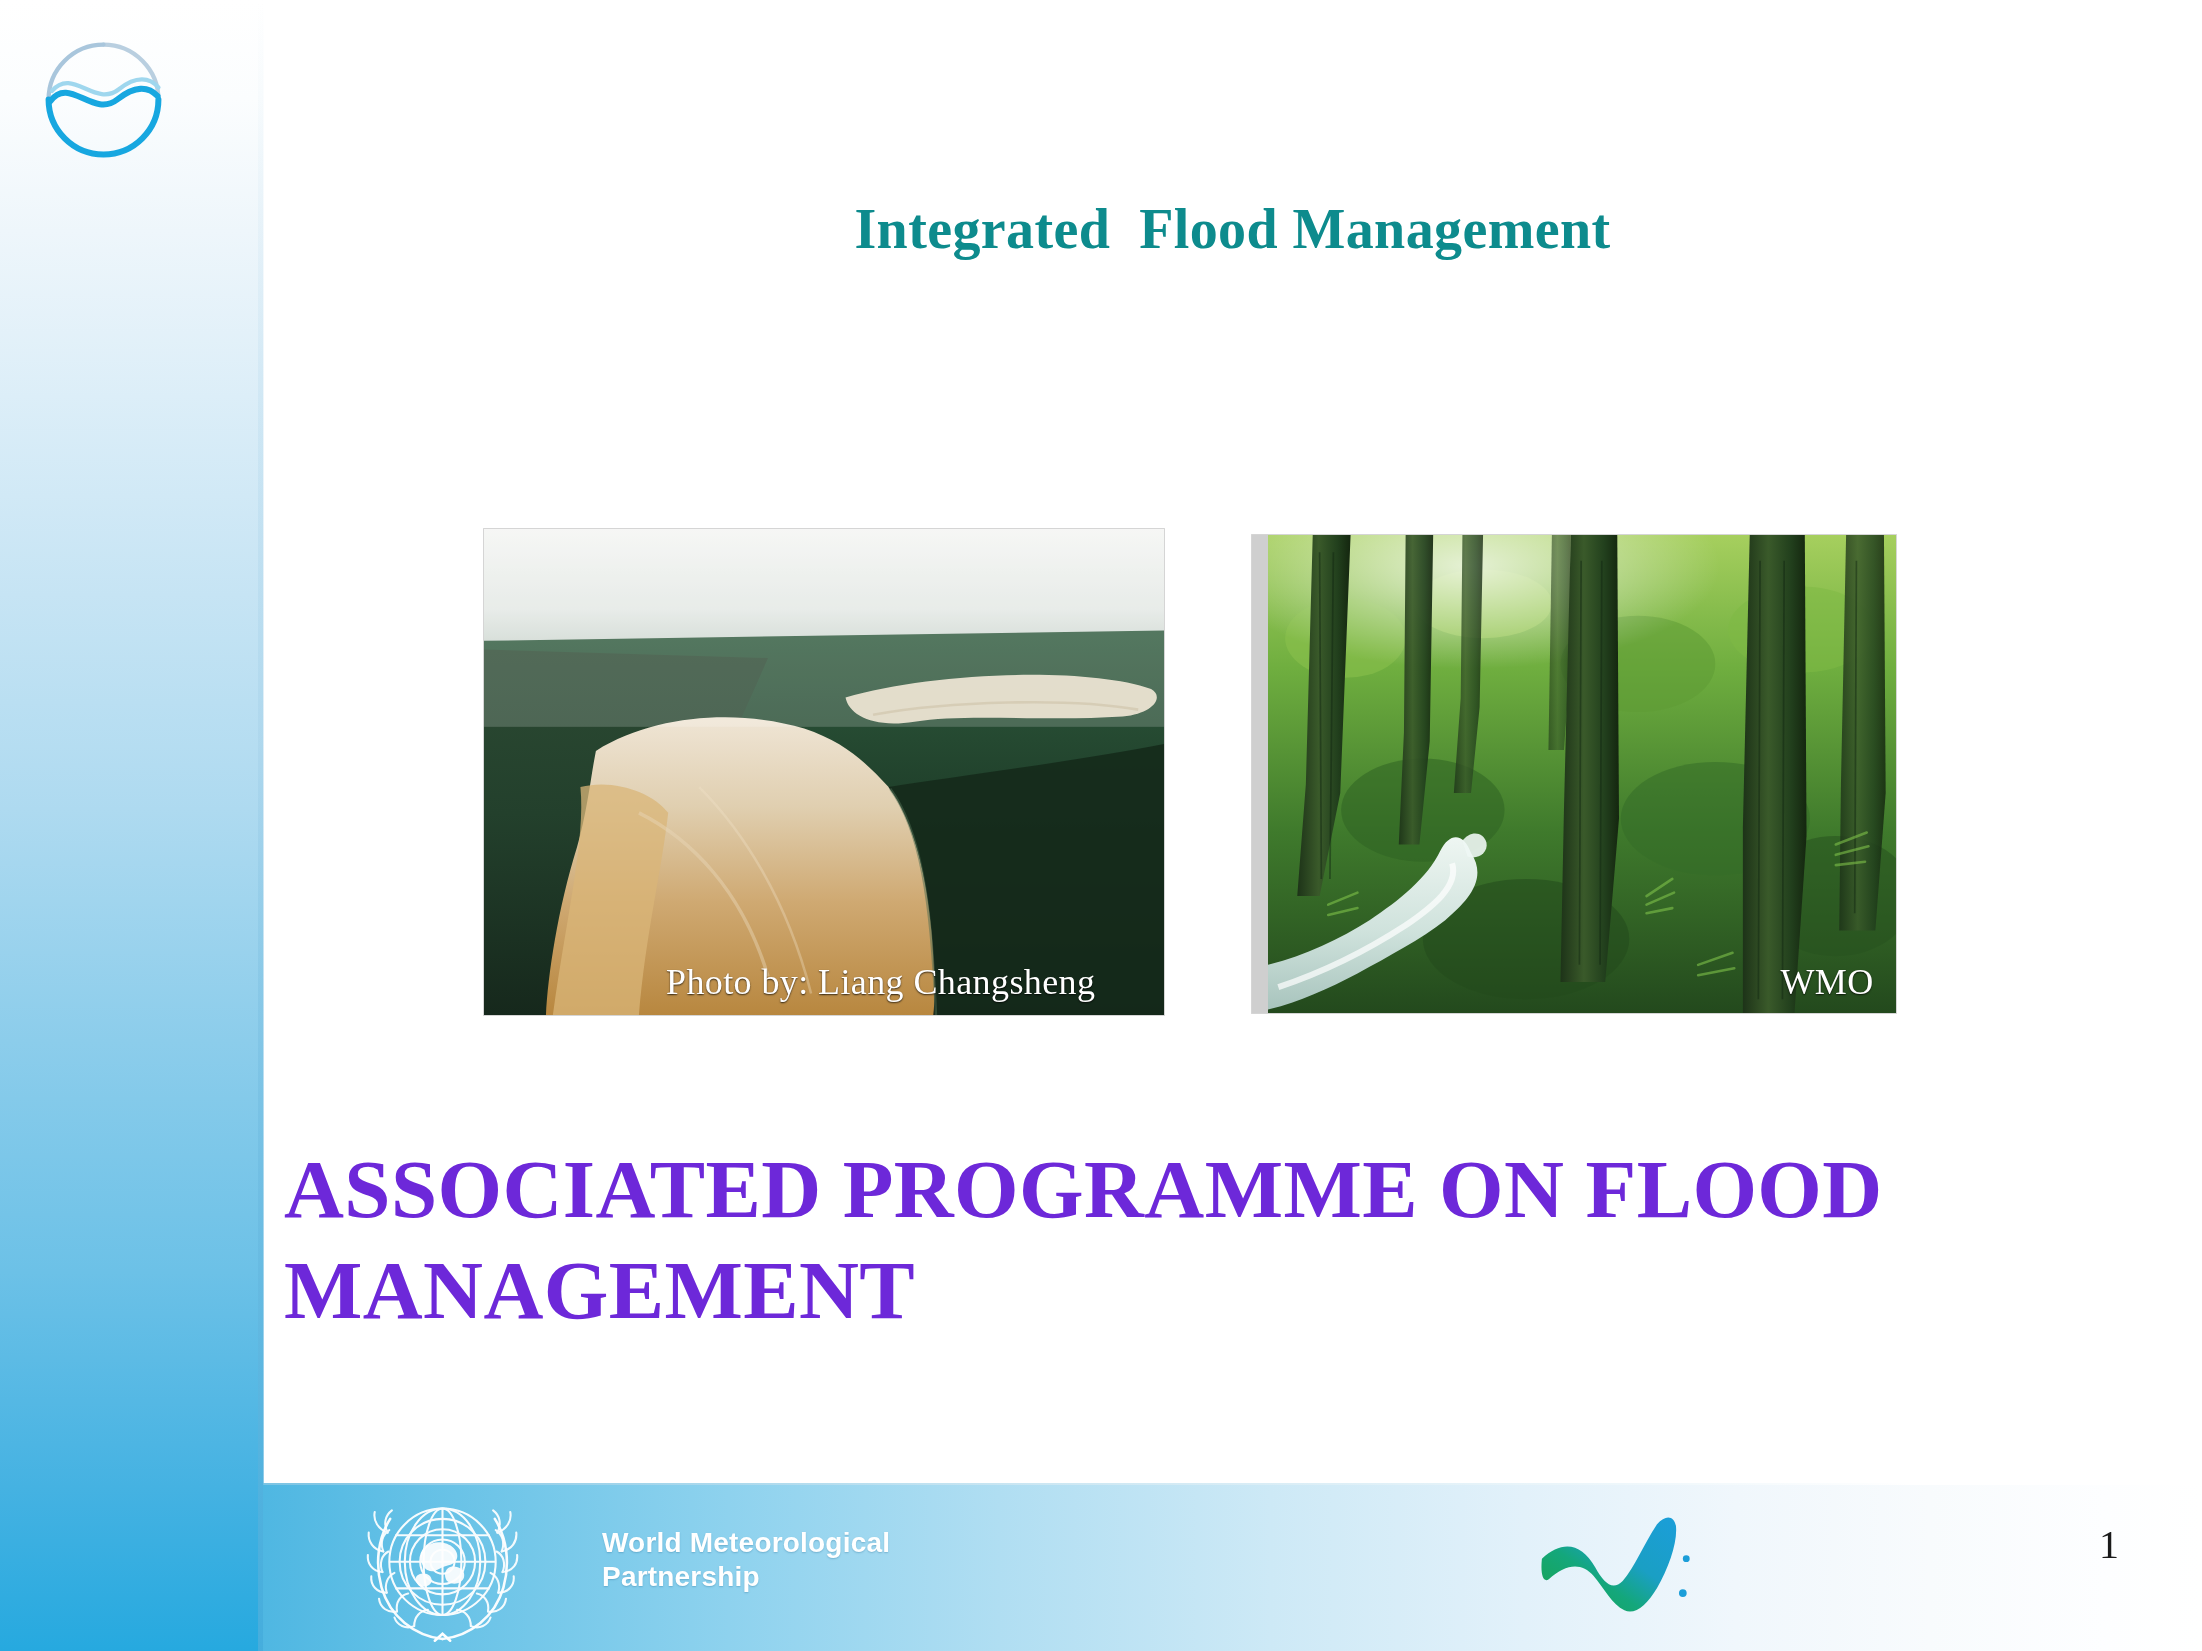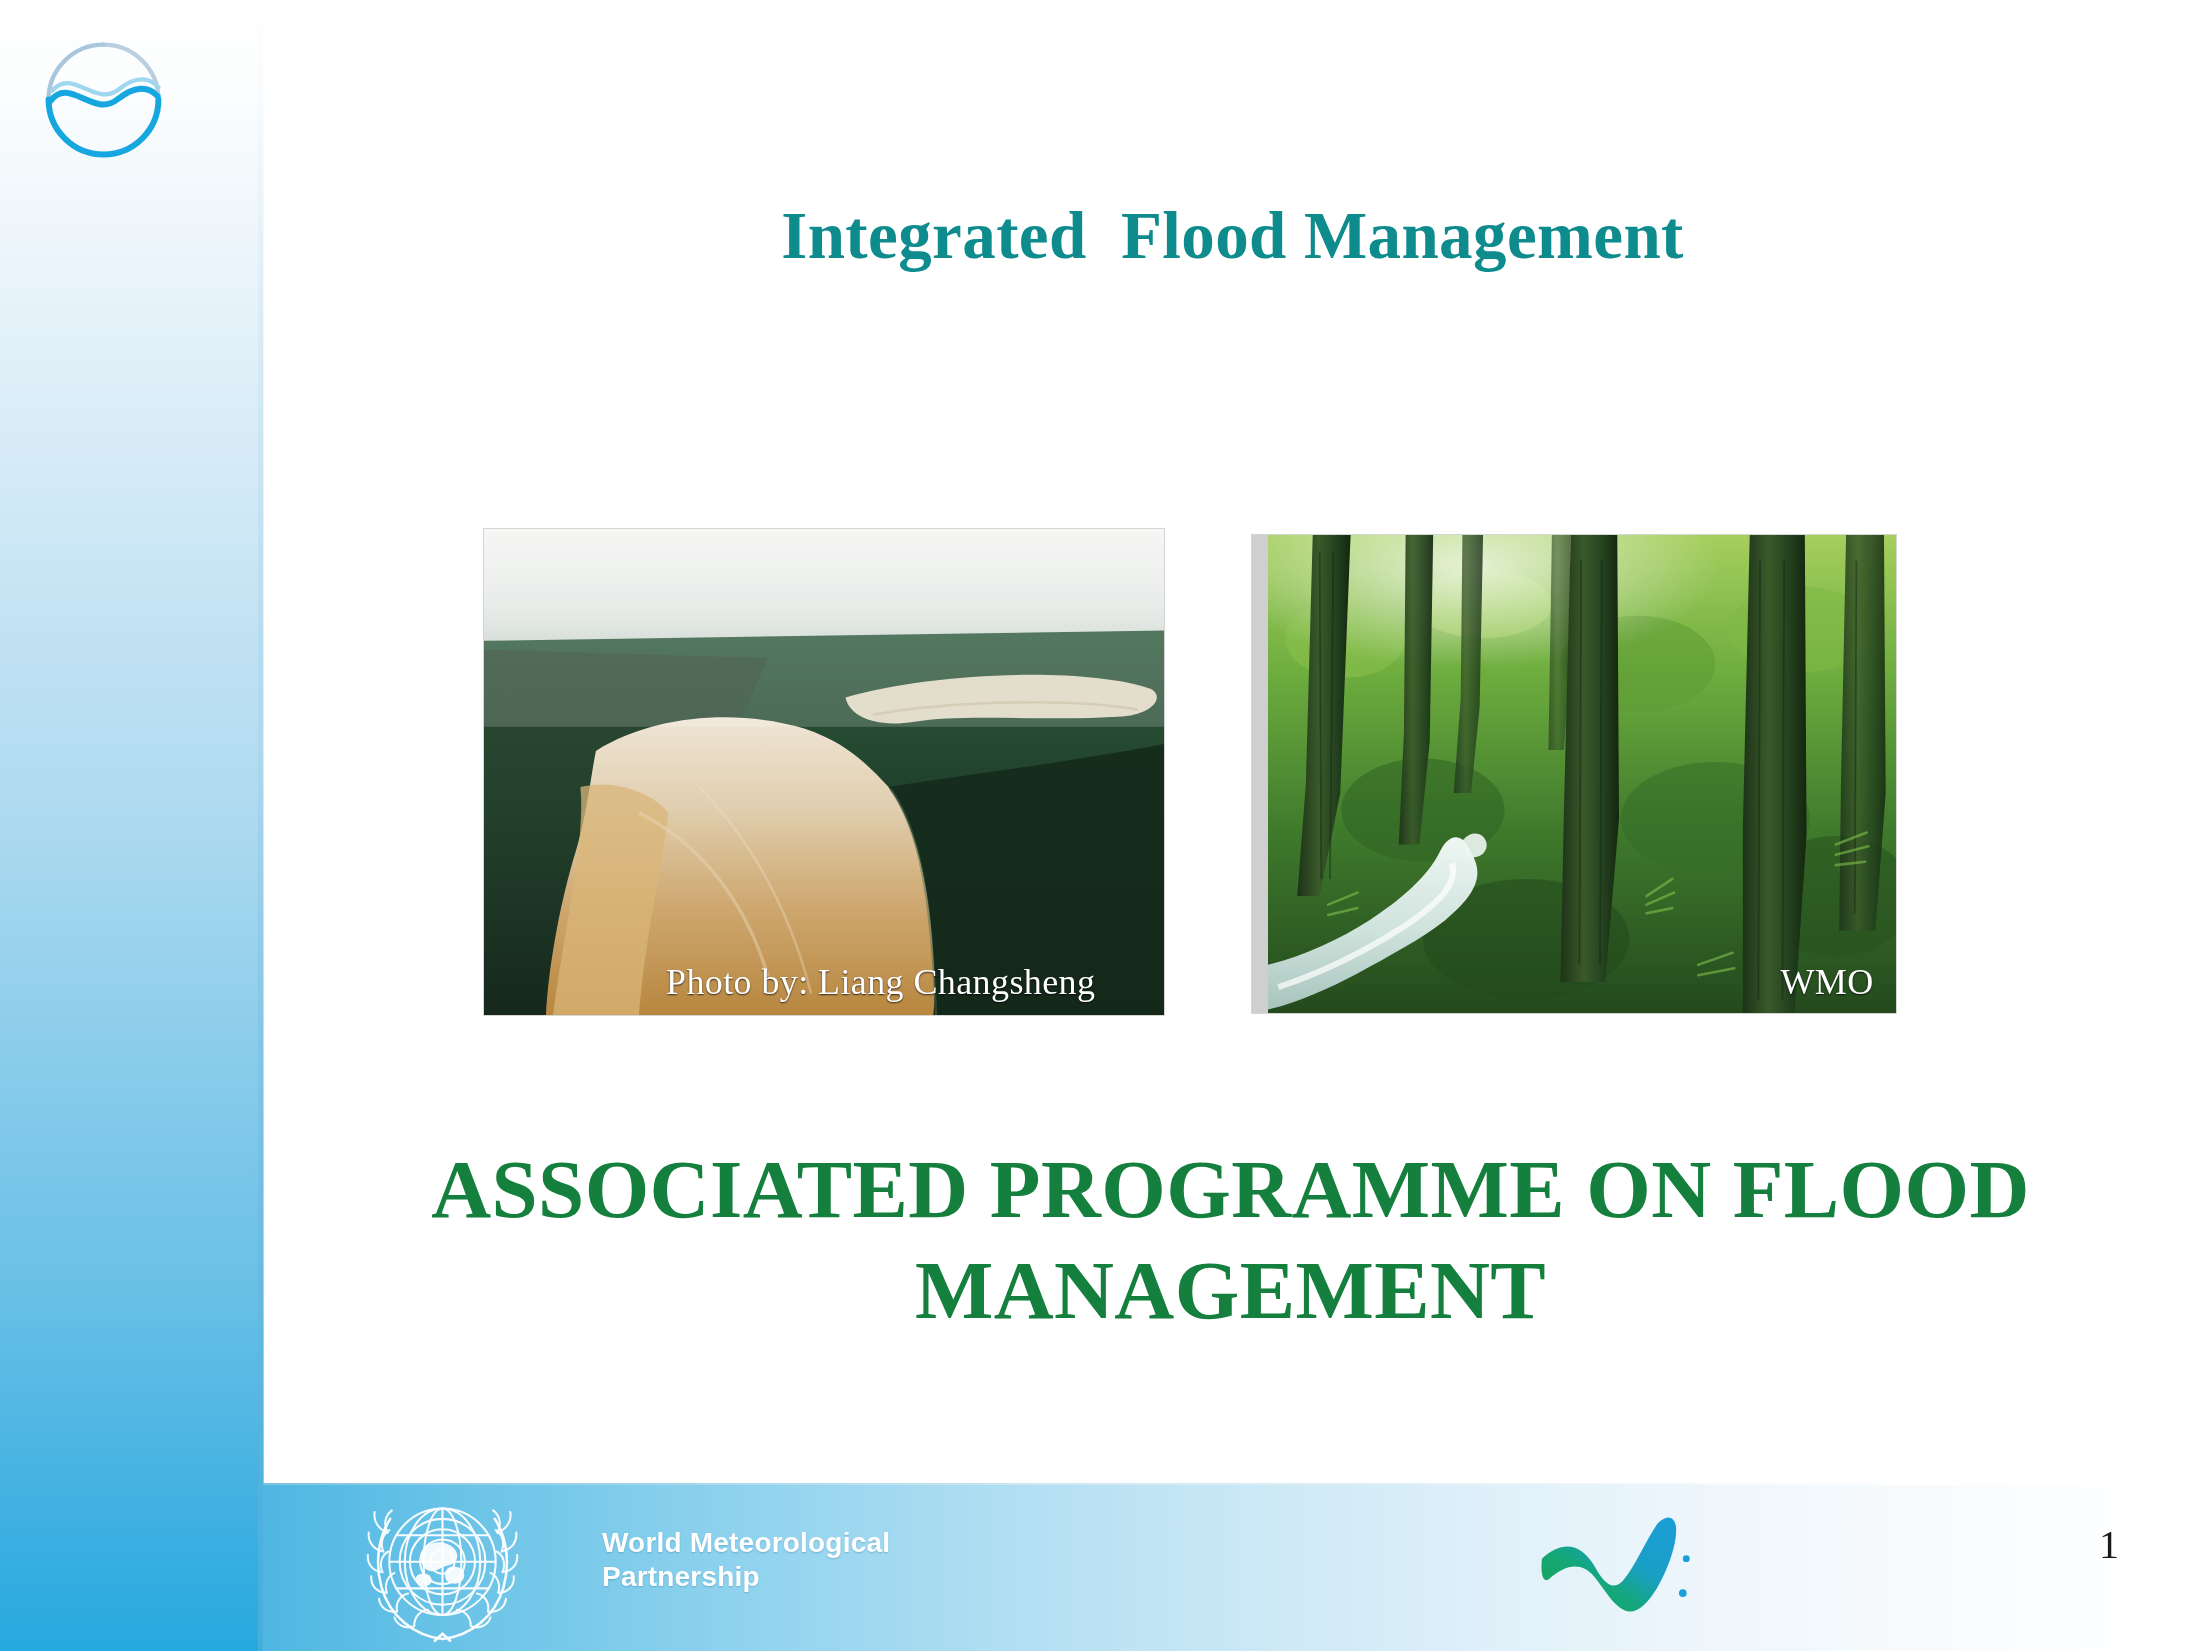--- a/index.html
+++ b/index.html
@@ -66,21 +66,21 @@
   
   .slide-title {
     position: absolute;
     left: 263px;
     top: 200px;
     width: 1939px;
     text-align: center;
     color: #0d8b8d;
     font-family: "Liberation Serif", serif;
     font-weight: bold;
-    font-size: 67px;
+    font-size: 56px;
     letter-spacing: 0.4px;
     line-height: 1.05;
     white-space: pre;
   }
 
   
   .photo {
     position: absolute;
     overflow: hidden;
     background: #cfcfcf;
@@ -116,22 +116,22 @@
   #photo-forest .cap { right: 22.4px; bottom: 10.3px; }
 
   .photo svg { display: block; width: 100%; height: 100%; }
 
   
   .main-heading {
     position: absolute;
     left: 284px;
     top: 1139px;
     width: 1893px;
-    text-align: center;
-    color: #15803d;
+    text-align: left;
+    color: #6d28d9;
     font-family: "Liberation Serif", serif;
     font-weight: bold;
     font-size: 83px;
     line-height: 1.22;
     letter-spacing: 0.4px;
   }
 
   
   .footer {
     position: absolute;

